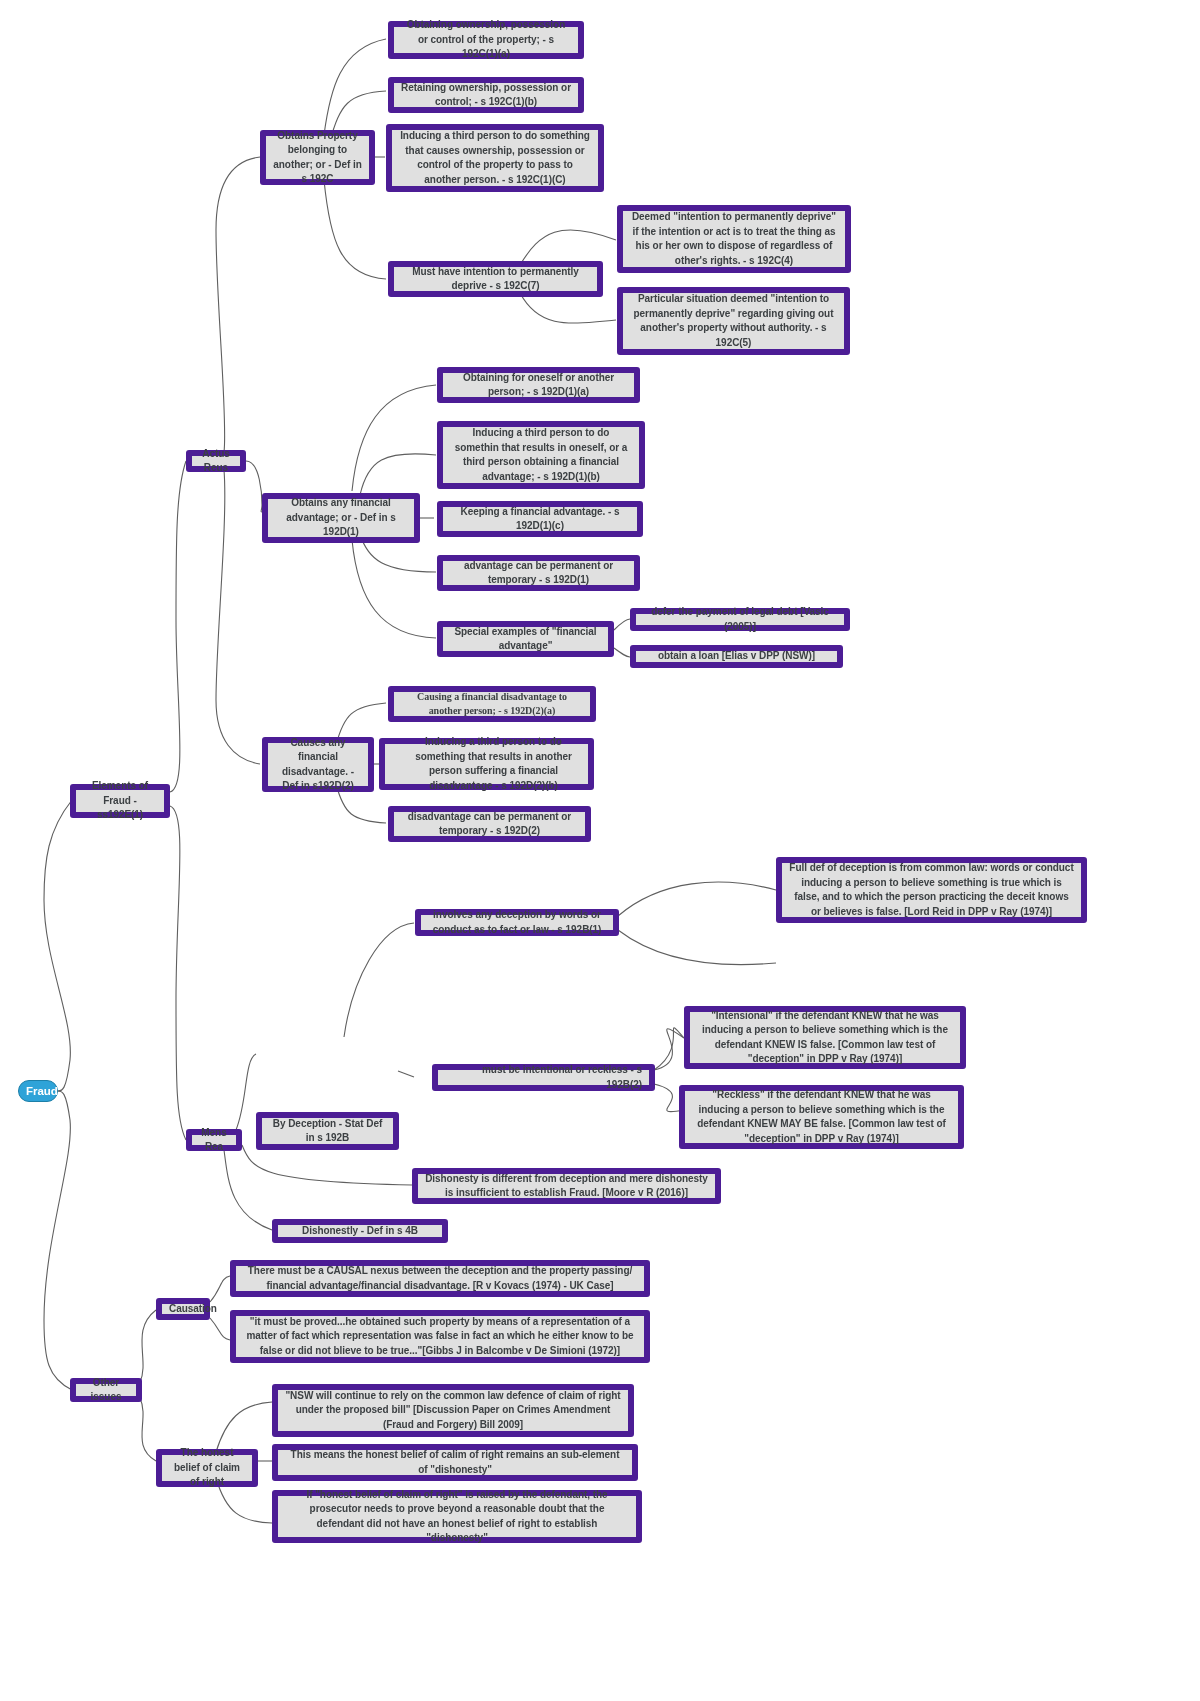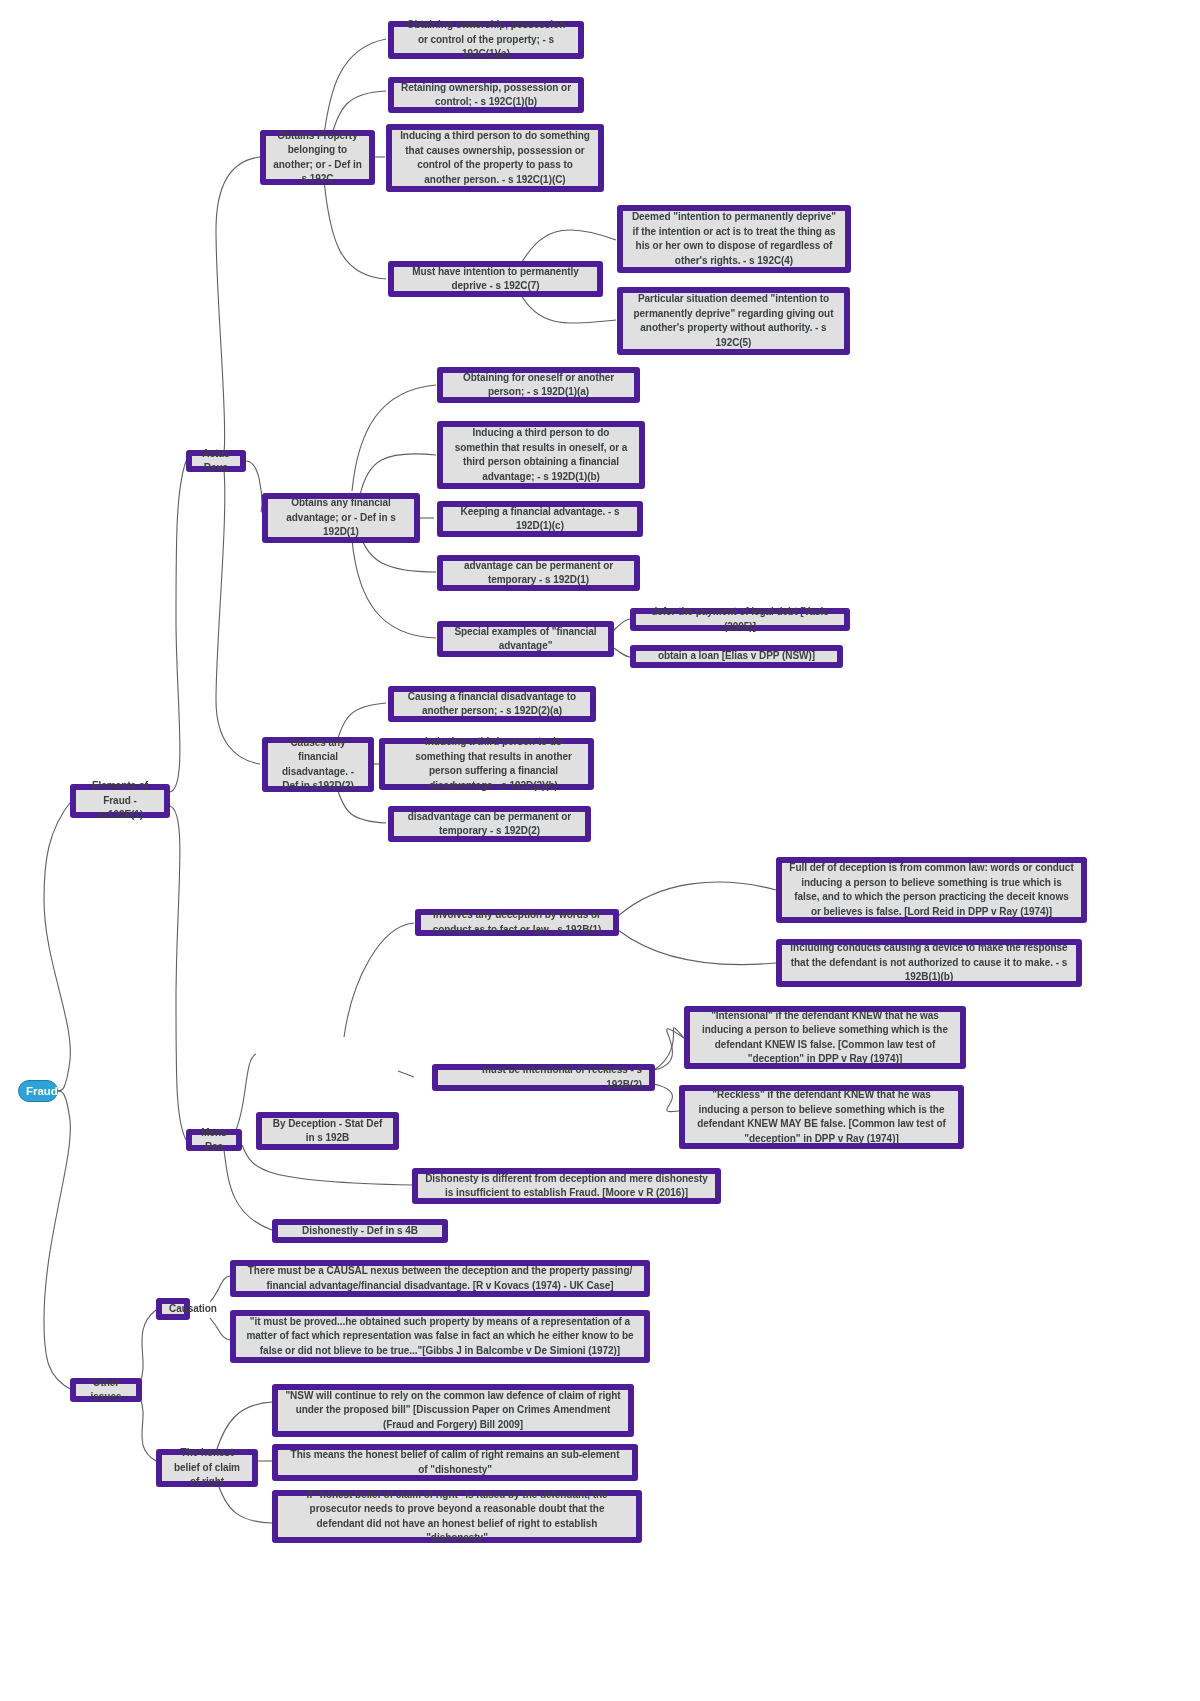--- a/index.html
+++ b/index.html
@@ -180,21 +180,21 @@
   </div>
 
   <div class="node" style="left:630px; top:645px; width:213px; height:23px;">
     <span>obtain a loan [Elias v DPP (NSW)]</span>
   </div>
 
   <div class="node" style="left:262px; top:737px; width:112px; height:55px;">
     <span>Causes any financial disadvantage. - Def in s192D(2)</span>
   </div>
 
-  <div class="node" style="left:388px; top:686px; width:208px; height:36px;">
+  <div class="node" style="left:388px; top:686px; width:208px; height:36px;font-family:Liberation Serif, serif;">
     <span>Causing a financial disadvantage to another person; - s 192D(2)(a)</span>
   </div>
 
   <div class="node" style="left:379px; top:738px; width:215px; height:52px;padding-left:21px;">
     <span>Inducing a third person to do something that results in another person suffering a financial disadvantage - s 192D(2)(b)</span>
   </div>
 
   <div class="node" style="left:388px; top:806px; width:203px; height:36px;">
     <span>disadvantage can be permanent or temporary - s 192D(2)</span>
   </div>
@@ -204,23 +204,20 @@
   </div>
 
   <div class="node" style="left:415px; top:909px; width:204px; height:27px;">
     <span>involves any deception by words or conduct as to fact or law - s 192B(1)</span>
   </div>
 
   <div class="node" style="left:776px; top:857px; width:311px; height:66px;">
     <span>Full def of deception is from common law: words or conduct inducing a person to believe something is true which is false, and to which the person practicing the deceit knows or believes is false.  [Lord Reid in DPP v Ray (1974)]</span>
   </div>
 
-  <div class="node" style="left:776px; top:939px; width:306px; height:48px;">
-    <span>Including conducts causing a device to make the response that the defendant is not authorized to cause it to make. - s 192B(1)(b)</span>
-  </div>
 
   <div class="node" style="left:432px; top:1064px; width:223px; height:27px;text-align:right;">
     <span>must be intentional or reckless - s 192B(2)</span>
   </div>
 
   <div class="node" style="left:684px; top:1006px; width:282px; height:63px;">
     <span>"Intensional" if the defendant KNEW that he was inducing a person to believe something which is the defendant KNEW IS false. [Common law test of "deception" in DPP v Ray (1974)]</span>
   </div>
 
   <div class="node" style="left:679px; top:1085px; width:285px; height:64px;">
@@ -228,21 +225,21 @@
   </div>
 
   <div class="node" style="left:412px; top:1168px; width:309px; height:36px;">
     <span>Dishonesty is different from deception and mere dishonesty is insufficient to establish Fraud. [Moore v R (2016)]</span>
   </div>
 
   <div class="node" style="left:272px; top:1219px; width:176px; height:24px;">
     <span>Dishonestly -  Def in s 4B</span>
   </div>
 
-  <div class="node" style="left:156px; top:1298px; width:34px; height:22px;">
+  <div class="node" style="left:156px; top:1298px; width:54px; height:22px;">
     <span>Causation</span>
   </div>
 
   <div class="node" style="left:230px; top:1260px; width:420px; height:37px;">
     <span>There must be a CAUSAL nexus between the deception and the property passing/ financial advantage/financial disadvantage. [R v Kovacs (1974) - UK Case]</span>
   </div>
 
   <div class="node" style="left:230px; top:1310px; width:420px; height:53px;">
     <span>"it must be proved...he obtained such property by means of a representation of a matter of fact which representation was false in fact an which he either know to be false or did not blieve to be true..."[Gibbs J in Balcombe v De Simioni (1972)]</span>
   </div>

